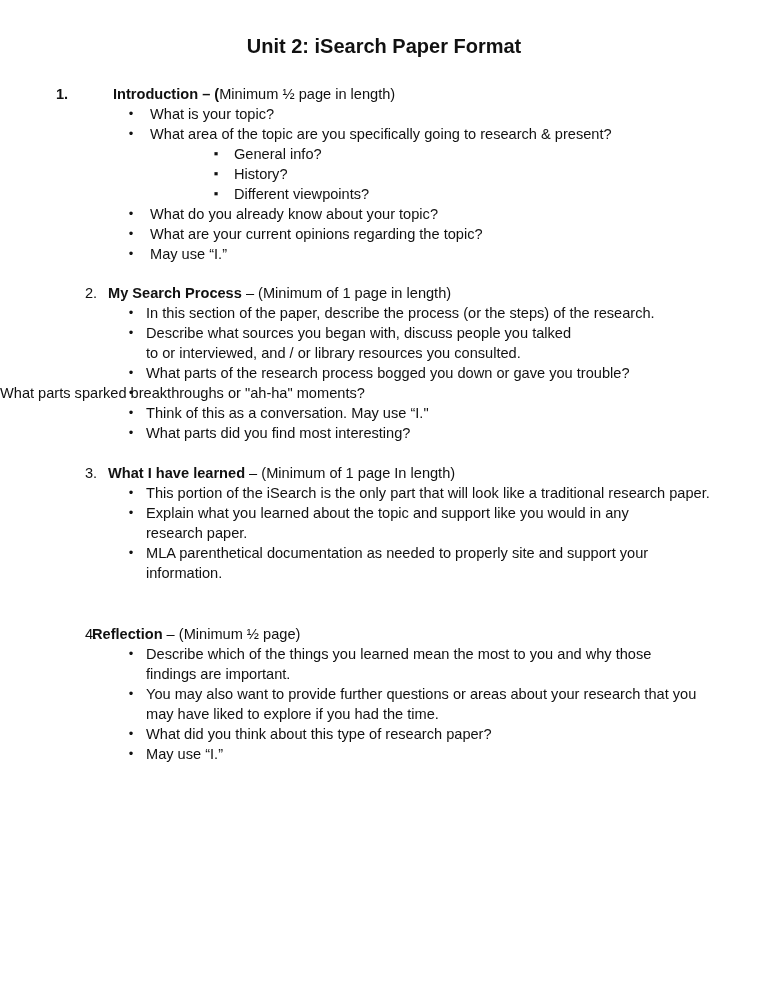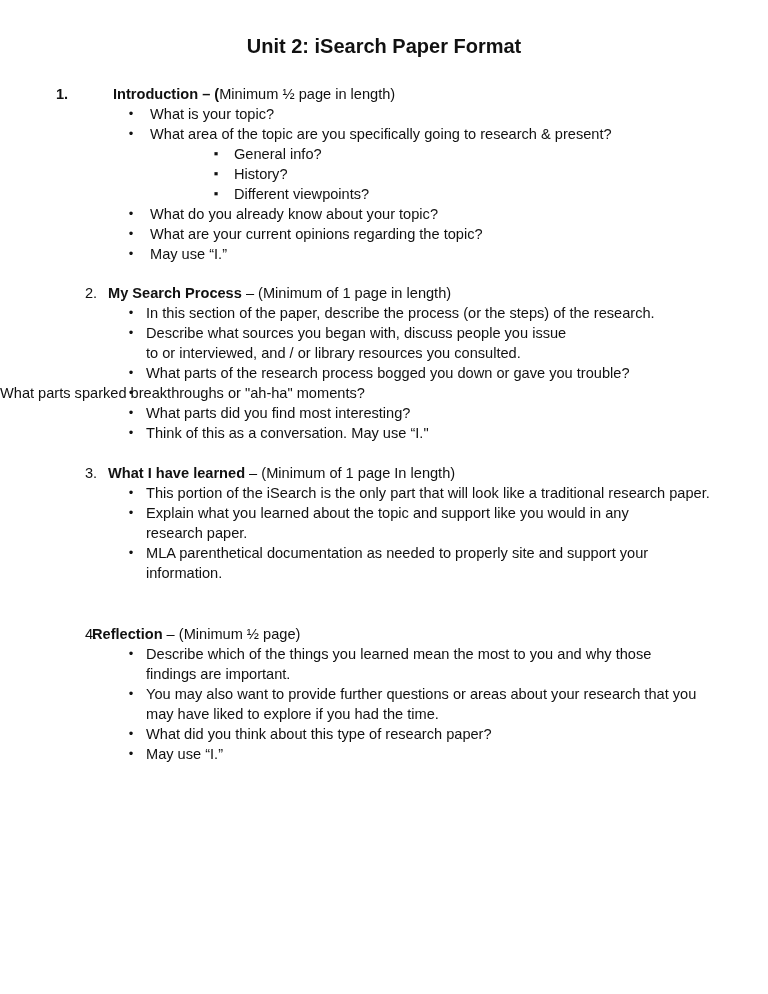--- a/index.html
+++ b/index.html
@@ -70,37 +70,37 @@
     <span class="num" style="left:85px;">2.</span>
     <span class="head-text" style="left:108px;"><b>My Search Process</b><span> – (Minimum of 1 page in length)</span></span>
   </div>
   <ul class="items">
     <li>
         <span class="bullet" style="left:127px;"></span>
         <span class="txt" style="margin-left:146px;width:570px;">In this section of the paper, describe the process (or the steps) of the research.</span>
       </li>
     <li>
         <span class="bullet" style="left:127px;"></span>
-        <span class="txt" style="margin-left:146px;width:430px;">Describe what sources you began with, discuss people you issue to or interviewed, and / or library resources you consulted.</span>
+        <span class="txt" style="margin-left:146px;width:430px;">Describe what sources you began with, discuss people you talked to or interviewed, and / or library resources you consulted.</span>
       </li>
     <li>
         <span class="bullet" style="left:127px;"></span>
         <span class="txt" style="margin-left:146px;width:570px;">What parts of the research process bogged you down or gave you trouble?</span>
       </li>
     <li>
         <span class="bullet" style="left:127px;"></span>
         <span class="txt" style="width:570px;">What parts sparked breakthroughs or "ah-ha" moments?</span>
       </li>
     <li>
         <span class="bullet" style="left:127px;"></span>
-        <span class="txt" style="margin-left:146px;width:570px;">What parts did you find most interesting?</span>
+        <span class="txt" style="margin-left:146px;width:570px;">Think of this as a conversation.  May use “I."</span>
       </li>
     <li>
         <span class="bullet" style="left:127px;"></span>
-        <span class="txt" style="margin-left:146px;width:570px;">Think of this as a conversation.  May use “I."</span>
+        <span class="txt" style="margin-left:146px;width:570px;">What parts did you find most interesting?</span>
       </li>
   </ul>
 </div>
 
 <div class="section" style="top:463px;">
   <div class="heading">
     <span class="num" style="left:85px;">3.</span>
     <span class="head-text" style="left:108px;"><b>What I have learned</b><span> – (Minimum of 1 page In length)</span></span>
   </div>
   <ul class="items">

